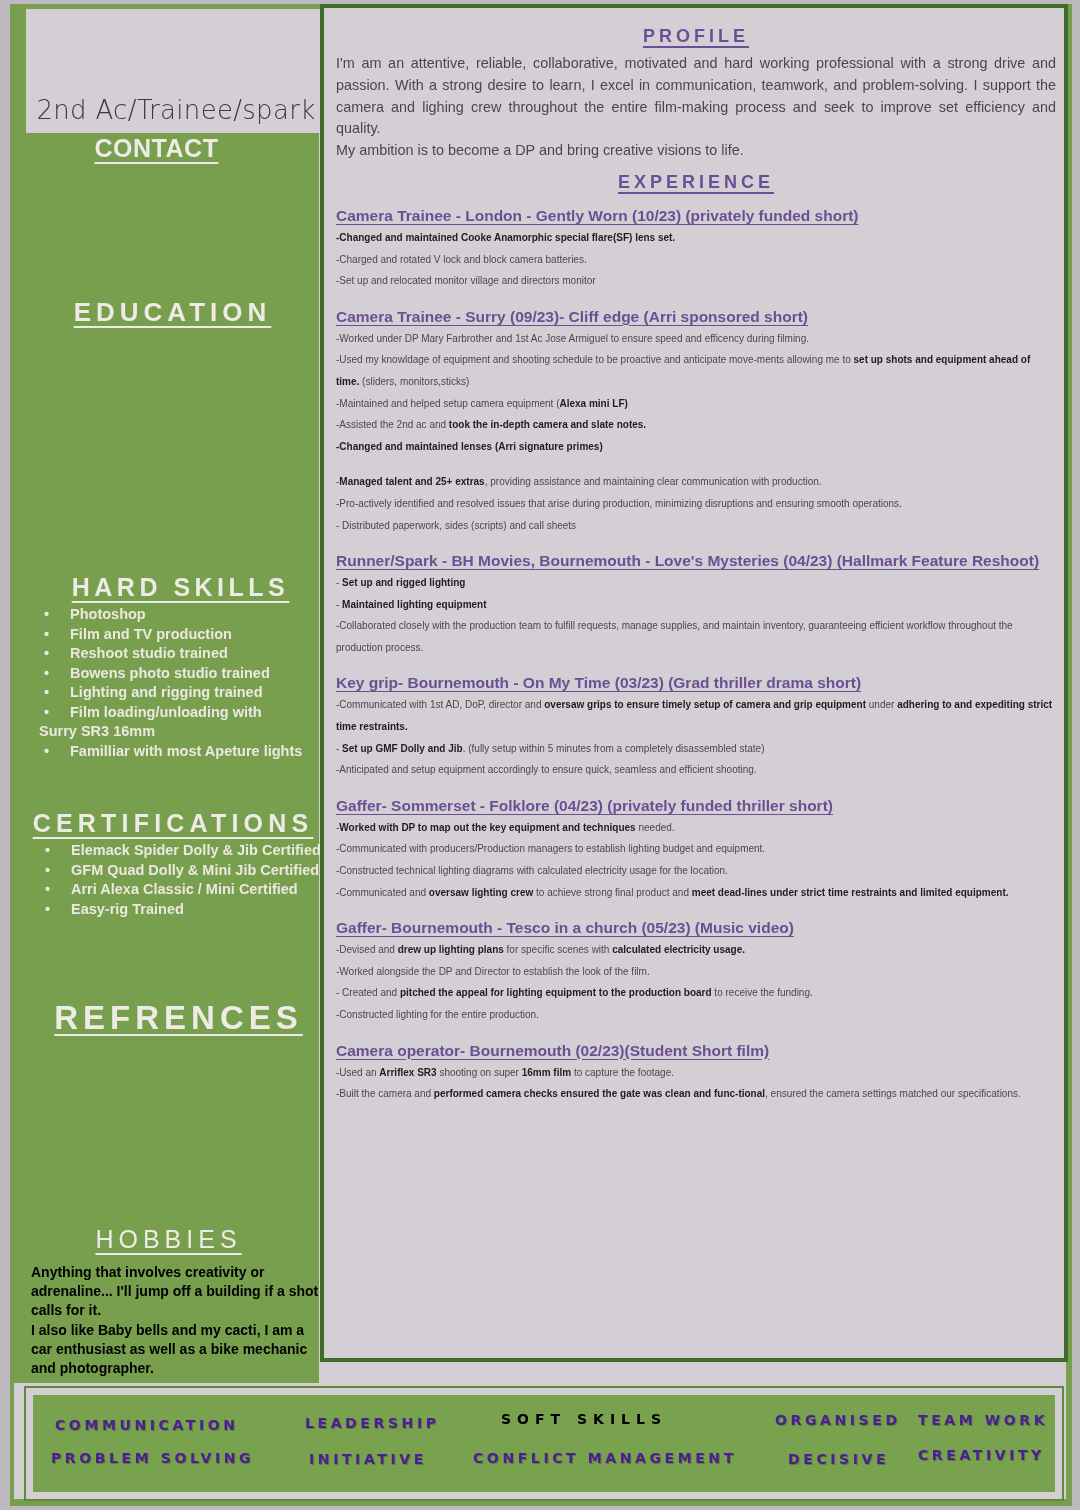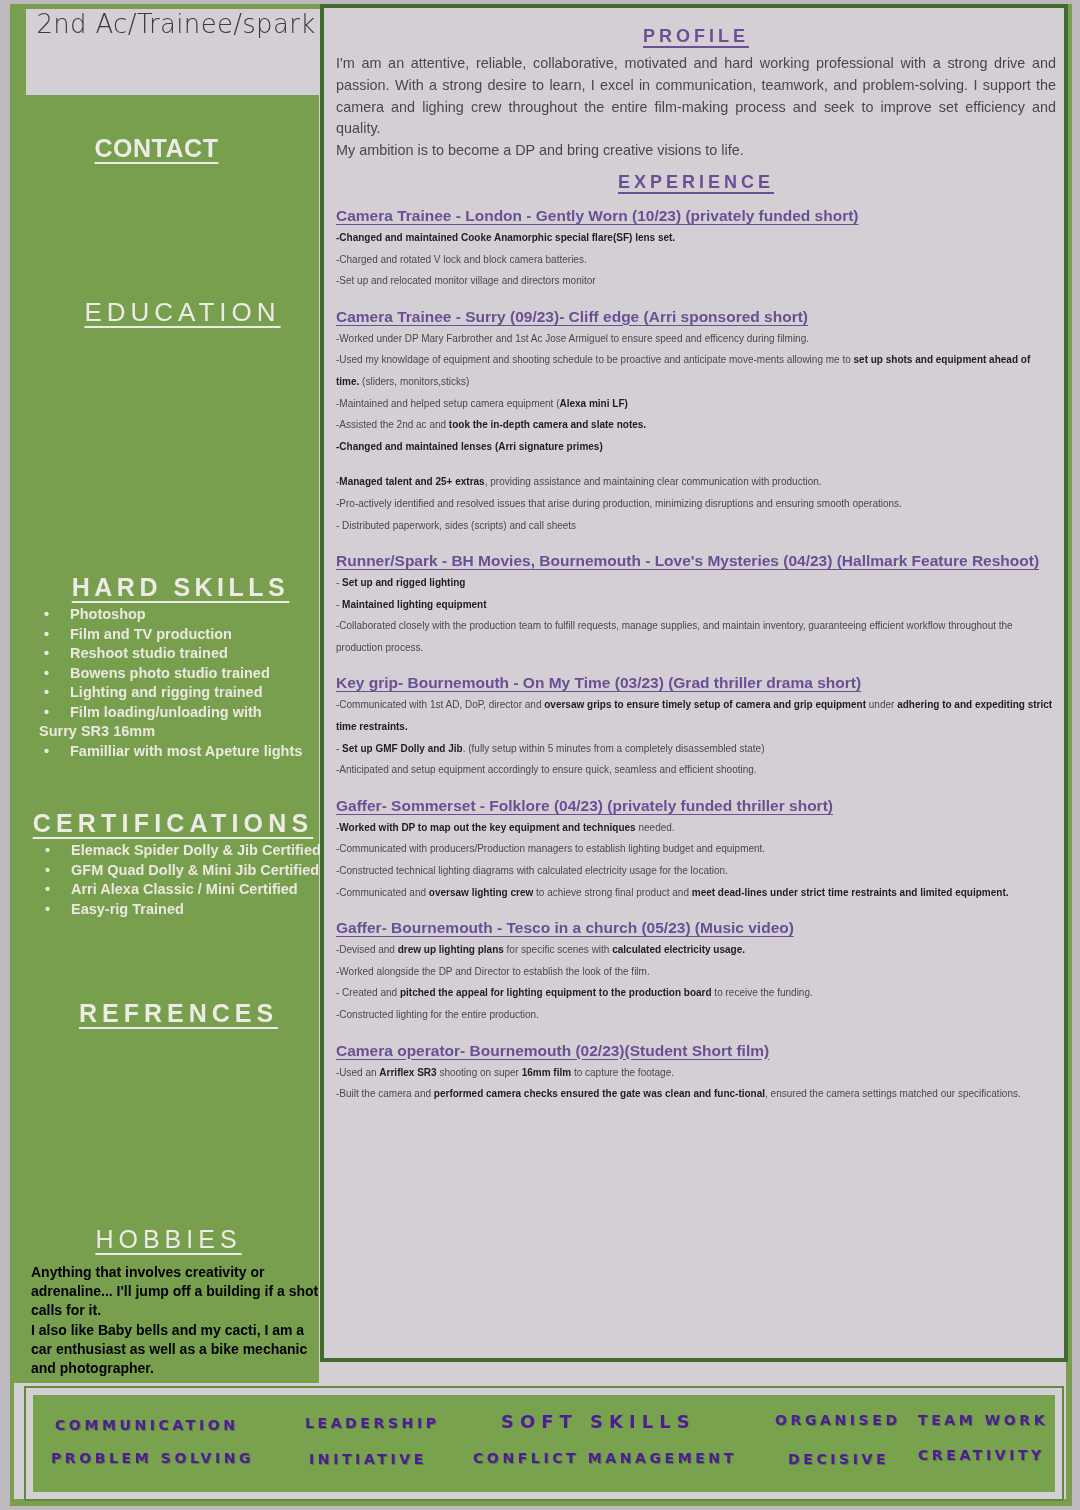--- a/index.html
+++ b/index.html
@@ -16,38 +16,39 @@
   .page {
     position: absolute; left: 14px; top: 9px; width: 1052px; height: 1490px;
     background: #d4cfd4;
   }
   
   .sidebar {
     position: absolute; left: 14px; top: 9px; width: 305px; height: 1374px;
     background: #779f4e;
   }
   .title-box {
-    position: absolute; left: 12px; top: 0; width: 300px; height: 86px;
+    position: absolute; left: 12px; top: 0; width: 300px; height: 124px;
     background: #d4cfd4;
-    display: flex; align-items: flex-start; justify-content: center;
+    display: flex; align-items: flex-end; justify-content: center;
+    padding-bottom: 8px;
   }
   .title-text {
     font-family: "DejaVu Sans", sans-serif;
     font-weight: 300; font-size: 26px; color: #3b3a3d; letter-spacing: 0.3px;
   }
   .side-heading {
     position: absolute; color: #eeeae5; font-weight: 700;
     text-decoration: underline; text-underline-offset: 5px;
     text-decoration-thickness: 2px; text-align: center; left: 0; width: 305px;
   }
   .h-contact { top: 125px; font-size: 25px; letter-spacing: 0.5px; left: -10px; }
-  .h-education { top: 288px; font-size: 26px; letter-spacing: 5px; font-weight: 400; left: 16px; }
+  .h-education { top: 288px; font-size: 26px; letter-spacing: 5px; font-weight: 700; left: 6px; }
   .h-hard { top: 564px; font-size: 25px; letter-spacing: 4.5px; left: 14px; }
   .h-cert { top: 800px; font-size: 25px; letter-spacing: 5.2px; left: 0; width: 318px; }
-  .h-ref { top: 990px; font-size: 25px; letter-spacing: 5px; left: 12px; }
+  .h-ref { top: 990px; font-size: 33px; letter-spacing: 5px; left: 12px; }
   .h-hobbies { top: 1216px; font-size: 25px; letter-spacing: 5px; font-weight: 400; left: 2px; }
   .side-list {
     position: absolute; color: #ece8e0; font-size: 14.5px; font-weight: 700;
     list-style: none;
   }
   .side-list li { line-height: 19.5px; position: relative; }
   .side-list li .bullet { position: absolute; left: -26px; }
   .hard-list { left: 56px; top: 596px; width: 250px; }
   .hard-list .cont { margin-left: -31px; }
   .cert-list { left: 57px; top: 832px; width: 250px; }
@@ -89,21 +90,21 @@
   .soft-inner {
     position: absolute; left: 7px; top: 7px; right: 7px; bottom: 7px;
     background: #78a24d;
   }
   .soft-item {
     position: absolute; color: #4c1d95; font-weight: 700; font-size: 14px;
     letter-spacing: 3.6px; font-family: "DejaVu Sans", sans-serif;
     text-shadow: 1px 1px 0 #5c7d3a;
   }
   .soft-title {
-    position: absolute; color: #4c1d95; font-weight: 700; font-size: 18px;
+    position: absolute; color: #000000; font-weight: 700; font-size: 14px;
     letter-spacing: 6px; font-family: "DejaVu Sans", sans-serif;
   }
 </style>
 </head>
 <body>
 
 <div class="frame"></div>
 <div class="page"></div>
 
 <div class="sidebar">

